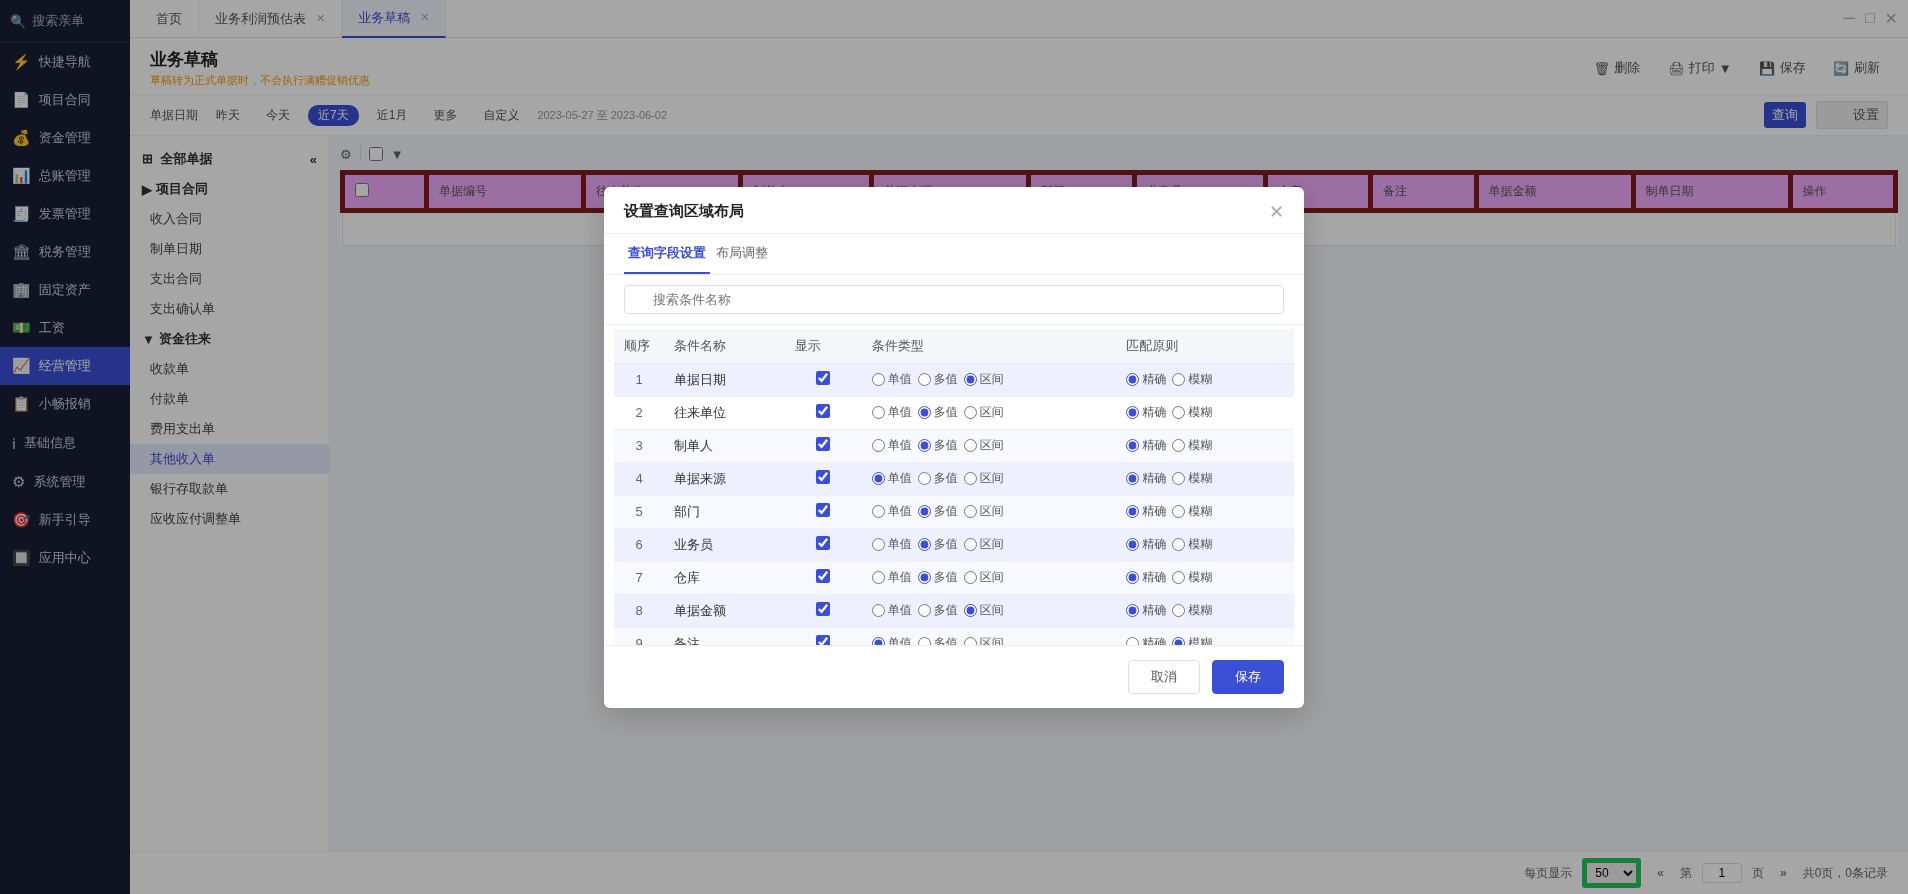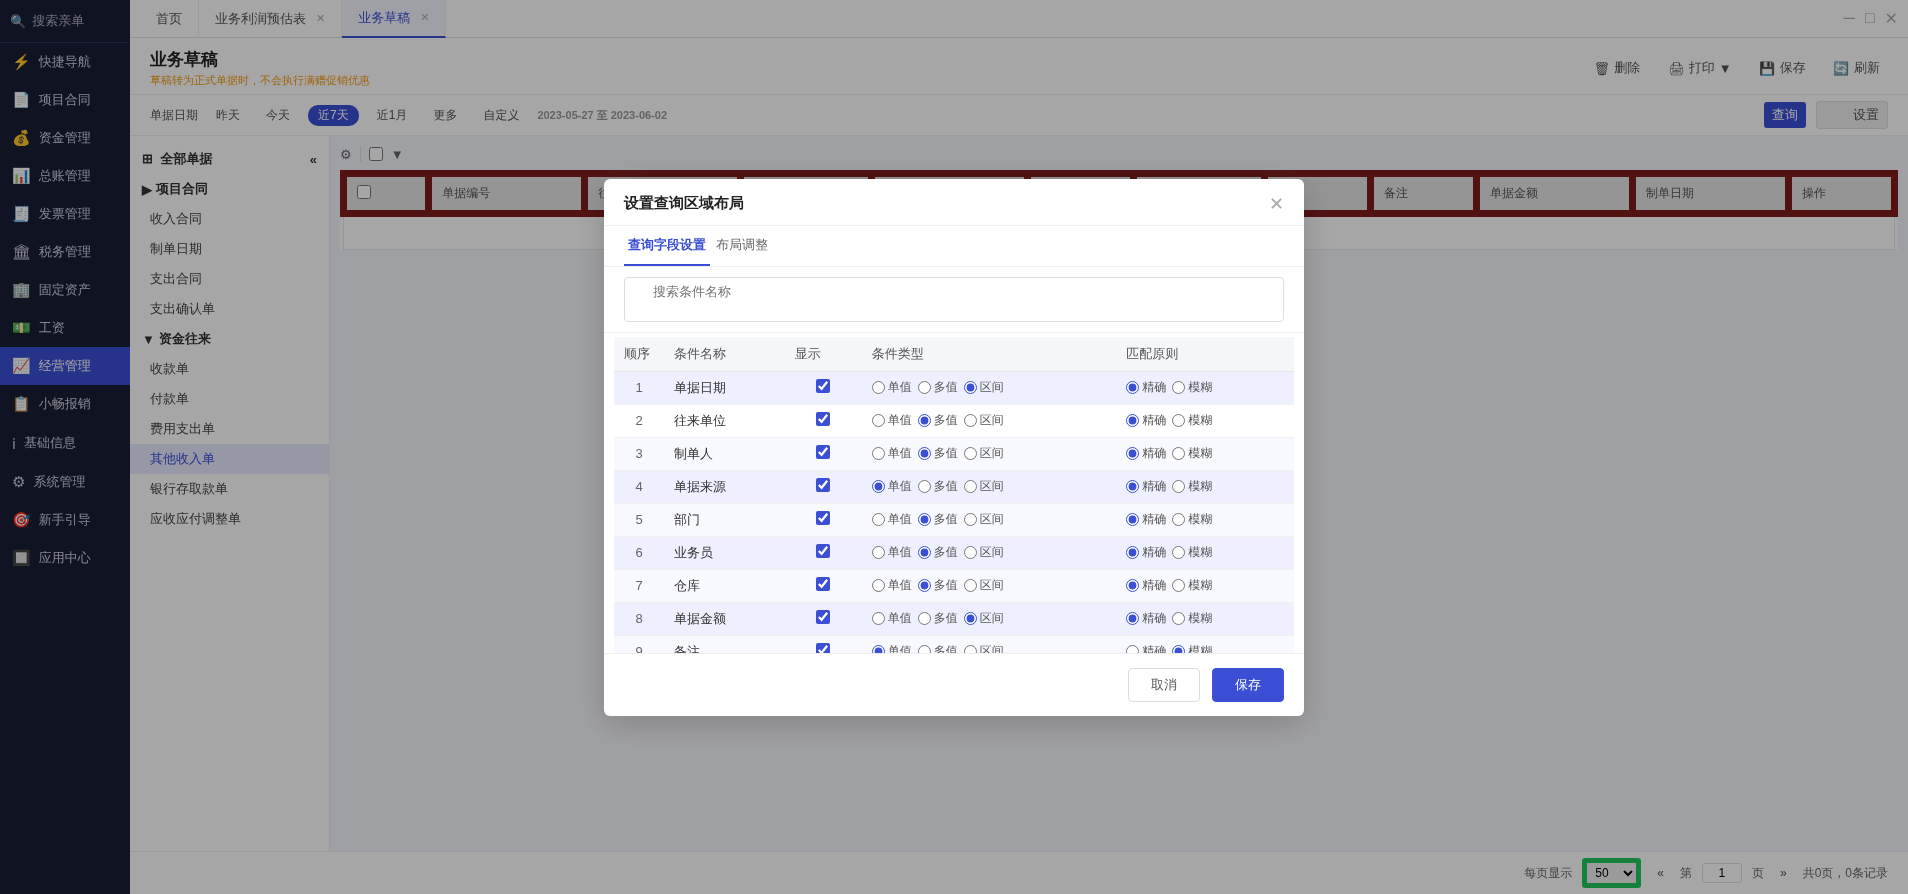--- a/index.html
+++ b/index.html
@@ -113,21 +113,21 @@
       cursor: pointer;
       font-size: 12px;
       color: #555;
     }
     .filter-btn.active-date {
       background: #3b4fd4;
       color: #fff;
       border-radius: 10px;
       padding: 2px 10px;
     }
-    .date-range { color: #999; font-size: 11px; font-weight: bold; }
+    .date-range { color: #999; font-size: 11px; }
 
     
     .content-area {
       flex: 1;
       display: flex;
       overflow: hidden;
       position: relative;
     }
 
     
@@ -180,24 +180,24 @@
       gap: 8px;
       margin-bottom: 8px;
     }
     .data-table {
       width: 100%;
       border-collapse: collapse;
       background: #fff;
       font-size: 12px;
     }
     .data-table th {
-      background: #e5e5e5;
+      background: #f0abfc;
       padding: 8px 10px;
       text-align: left;
-      border: 7px solid #7f1d1d;
+      border: 5px solid #7f1d1d;
       color: #555;
       font-weight: normal;
       white-space: nowrap;
     }
     .data-table td {
       padding: 7px 10px;
       border: 1px solid #e5e6ea;
       color: #444;
       white-space: nowrap;
     }
@@ -259,21 +259,21 @@
       border-bottom: 2px solid transparent;
     }
     .dialog-tab.active { color: #3b4fd4; border-bottom: 2px solid #3b4fd4; font-weight: bold; }
 
     .dialog-search {
       padding: 10px 20px;
       border-bottom: 1px solid #f0f0f0;
     }
     .dialog-search-input {
       width: 100%;
-      padding: 6px 10px 22px 28px;
+      padding: 6px 10px 6px 28px;
       border: 1px solid #ddd;
       border-radius: 4px;
       font-size: 13px;
       outline: none;
       position: relative;
     }
     .search-wrap { position: relative; }
     .search-icon-abs { position: absolute; left: 8px; top: 50%; transform: translateY(-50%); color: #aaa; font-size: 13px; }
 
     .dialog-table-wrap { flex: 1; overflow-y: auto; padding: 4px 10px; max-height: 320px; }

